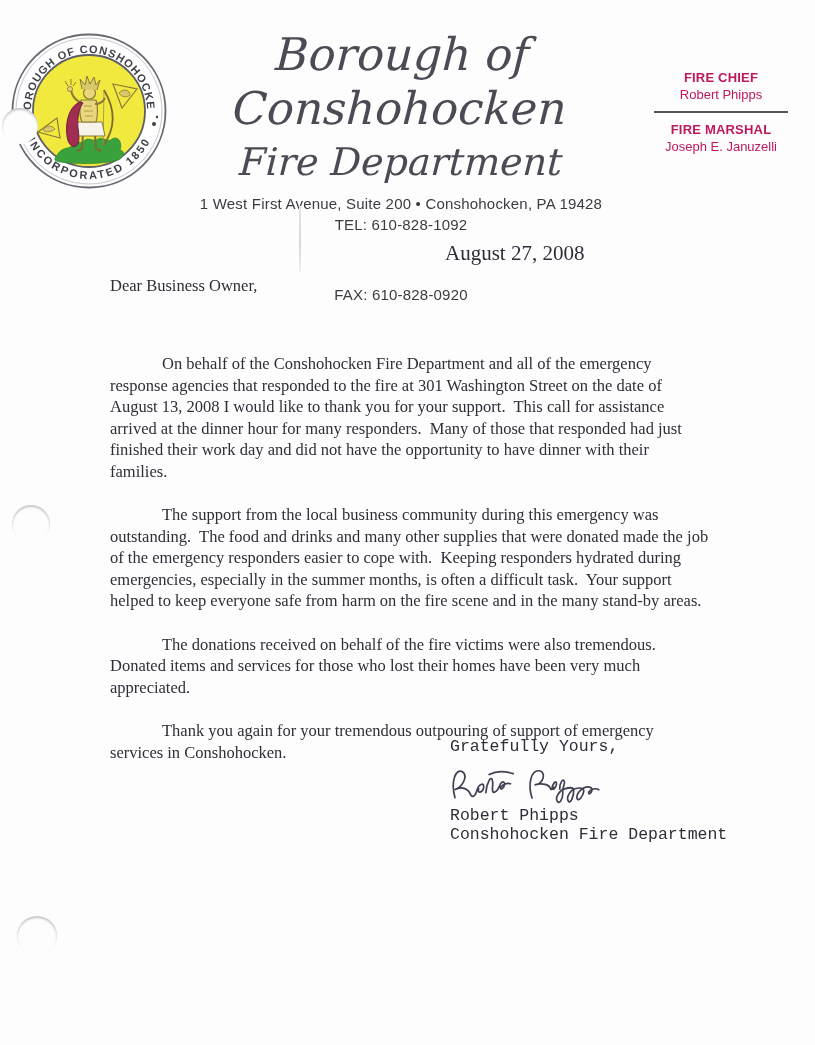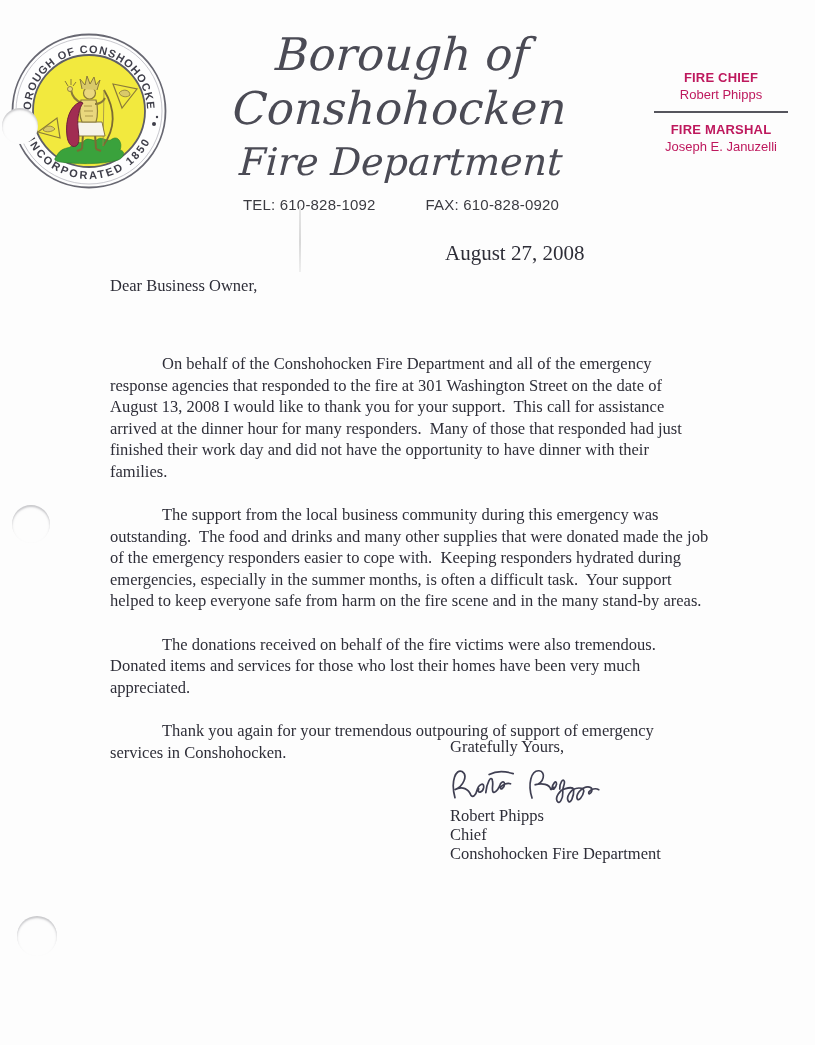--- a/index.html
+++ b/index.html
@@ -15,37 +15,37 @@
   .org-title, .dept-title {
     font-family:"DejaVu Serif", serif; font-style:italic; font-weight:normal;
     color:#4b4b55; margin:0; transform:skewX(-3deg);
   }
   .org-title { font-size:45px; line-height:54px; }
   .dept-title { font-size:38px; line-height:48px; margin-top:2px; }
   .contact {
     margin-top:8px; font-family:"Liberation Sans", sans-serif;
     font-size:15px; line-height:20px; color:#3b3b41; letter-spacing:.2px;
   }
-  .tel-row { display:flex; justify-content:center; gap:50px; margin-top:9px; }
+  .tel-row { display:flex; justify-content:center; gap:50px; margin-top:1px;flex-direction:column; }
   .officials {
     position:absolute; left:644px; top:70px; width:154px; text-align:center;
     font-family:"Liberation Sans", sans-serif; color:#be185d;
   }
   .off-title { font-weight:bold; font-size:13px; line-height:15px; letter-spacing:.2px; }
   .off-name  { font-size:13px; line-height:15px; margin-top:2px; }
   .off-divider { border:0; border-top:2px solid #55555d; width:134px; margin:9px auto; }
   
   .date-line   { position:absolute; left:445px; top:241px; font-size:21px; }
   .salutation  { position:absolute; left:110px; top:276px; font-size:16.5px; }
   .body-text   { position:absolute; left:110px; top:313px; width:600px;margin-top:40px; }
   .body-text p {
     margin:0 0 22px 0; text-indent:52px; font-size:16.5px; line-height:21.5px;
     white-space:pre-wrap; text-align:left;
   }
-  .closing-block { position:absolute; left:450px; top:737px; font-size:16.5px; }
+  .closing-block { position:absolute; left:450px; top:737px; font-size:16.5px;font-family:Liberation Mono, monospace; }
   .closing-line  { line-height:20px; }
   .signature     { display:block; margin:3px 0 0 -10px; }
   .signer-line   { line-height:19px; }
   
   .punch {
     position:absolute; border-radius:50%; background:#fdfdfd;
     box-shadow: inset 0 2px 2px rgba(145,145,152,.5);
   }
   .punch-1 { left:2px;  top:108px; width:36px; height:36px; }
   .punch-2 { left:12px; top:505px; width:38px; height:38px; }
@@ -108,20 +108,21 @@
       <path d="M33,98 C36,93 42,93 45,97 C42,100 36,101 33,98 Z" fill="#d9c96a" stroke="#8a7a3a" stroke-width="0.8"></path>
       <path d="M103,52 L127,57 L112,76 Z" fill="none" stroke="#8a7a3a" stroke-width="1.2"></path>
       <path d="M109,61 C113,56 120,58 120,63 C117,66 111,65 109,61 Z" fill="#d9c96a" stroke="#8a7a3a" stroke-width="0.8"></path>
     </svg>
   </div>
 
   <div class="title-block">
     <h1 class="org-title">Borough of Conshohocken</h1>
     <h2 class="dept-title">Fire Department</h2>
     <div class="contact">
+      <div>1 West First Avenue, Suite 200  •  Conshohocken, PA  19428</div>
       <div class="tel-row">
         <span>TEL:  610-828-1092</span>
         <span>FAX:  610-828-0920</span>
       </div>
     </div>
   </div>
 
   <div class="officials">
     <div class="off-title">FIRE CHIEF</div>
     <div class="off-name">Robert Phipps</div>
@@ -149,21 +150,20 @@
                  C46,33 50,29 52,25 C53,21 57,19 57,23 C57,27 52,30 53,26 C55,23 60,22 63,23"></path>
         <path d="M42,13 C50,9 58,10 66,13"></path>
         <path d="M84,38 C80,24 84,10 92,11 C99,12 97,24 87,25 C95,23 102,25 103,30 M104,30 C105,24 109,20 109,25
                  C108,29 104,32 106,28 M112,30 C112,24 116,18 117,23 C117,27 114,30 115,33 C115,40 111,46 109,42
                  C107,38 112,31 117,30 C121,29 125,28 126,31 C126,38 122,46 120,42 C118,38 123,31 128,30
                  C132,29 136,30 136,33 C135,38 130,44 129,40 C128,36 133,30 138,29 C142,28 145,30 144,33
                  C143,36 140,37 141,34 C143,31 148,30 151,32"></path>
       </g>
     </svg>
     <div class="signer-line">Robert Phipps</div>
-    <div class="signer-line">Chief</div>
     <div class="signer-line">Conshohocken Fire Department</div>
   </div>
 
   <div class="punch punch-1"></div>
   <div class="punch punch-2"></div>
   <div class="punch punch-3"></div>
   <div class="scan-line"></div>
 
 </div>
 

